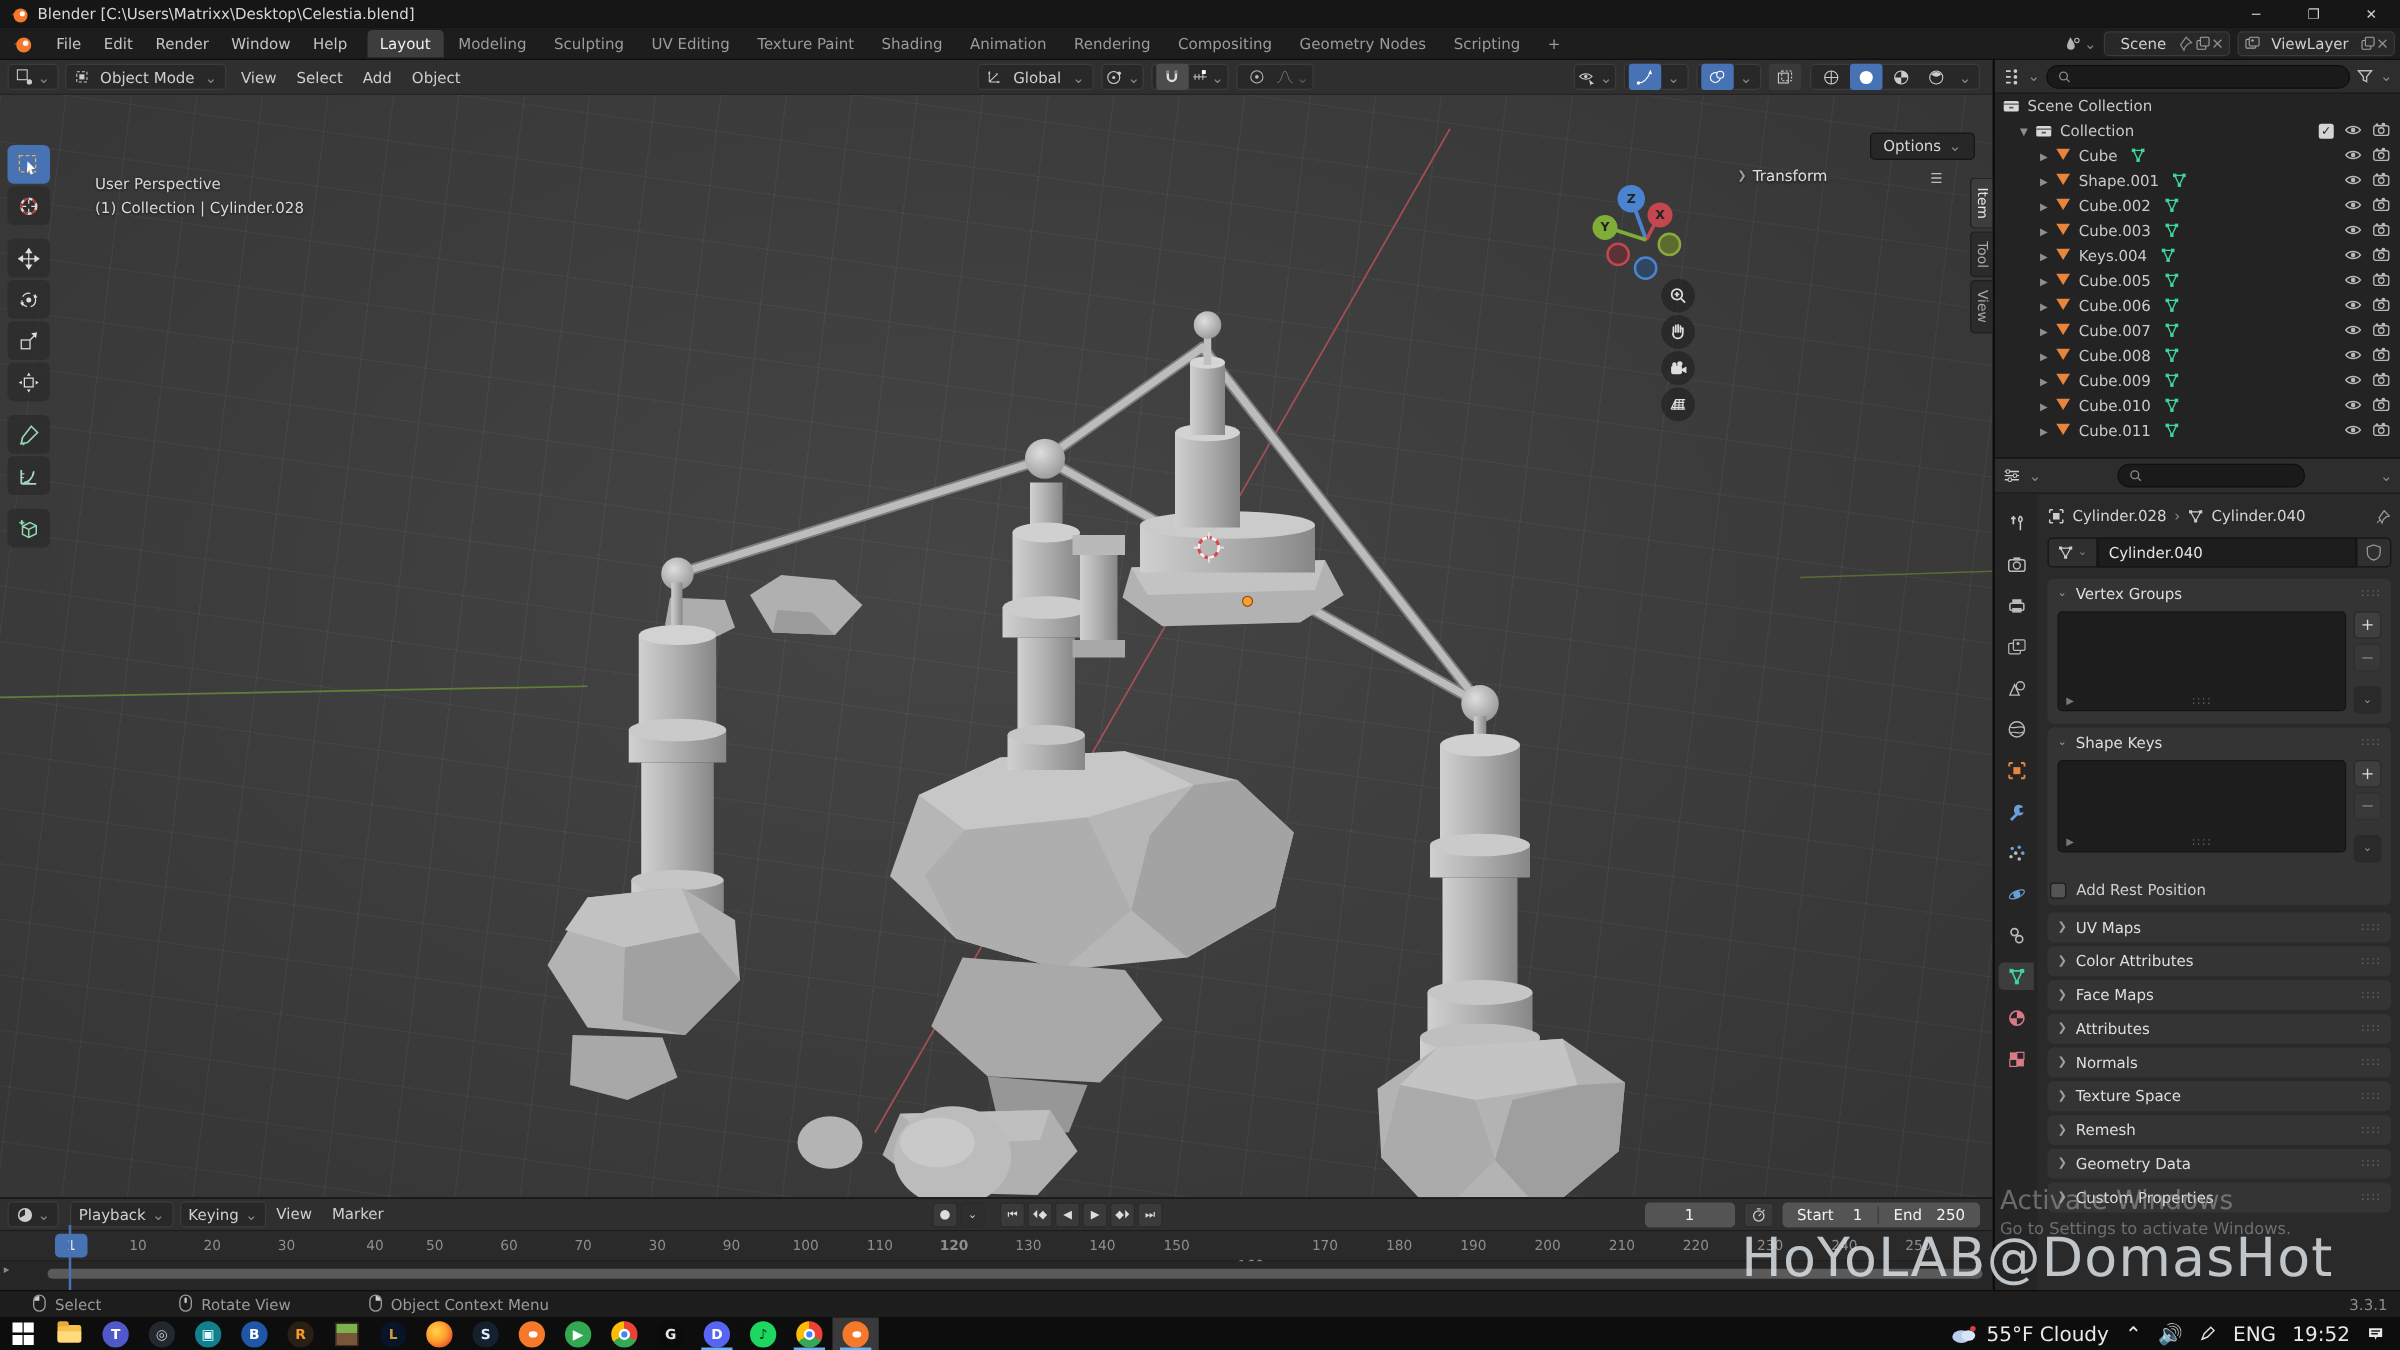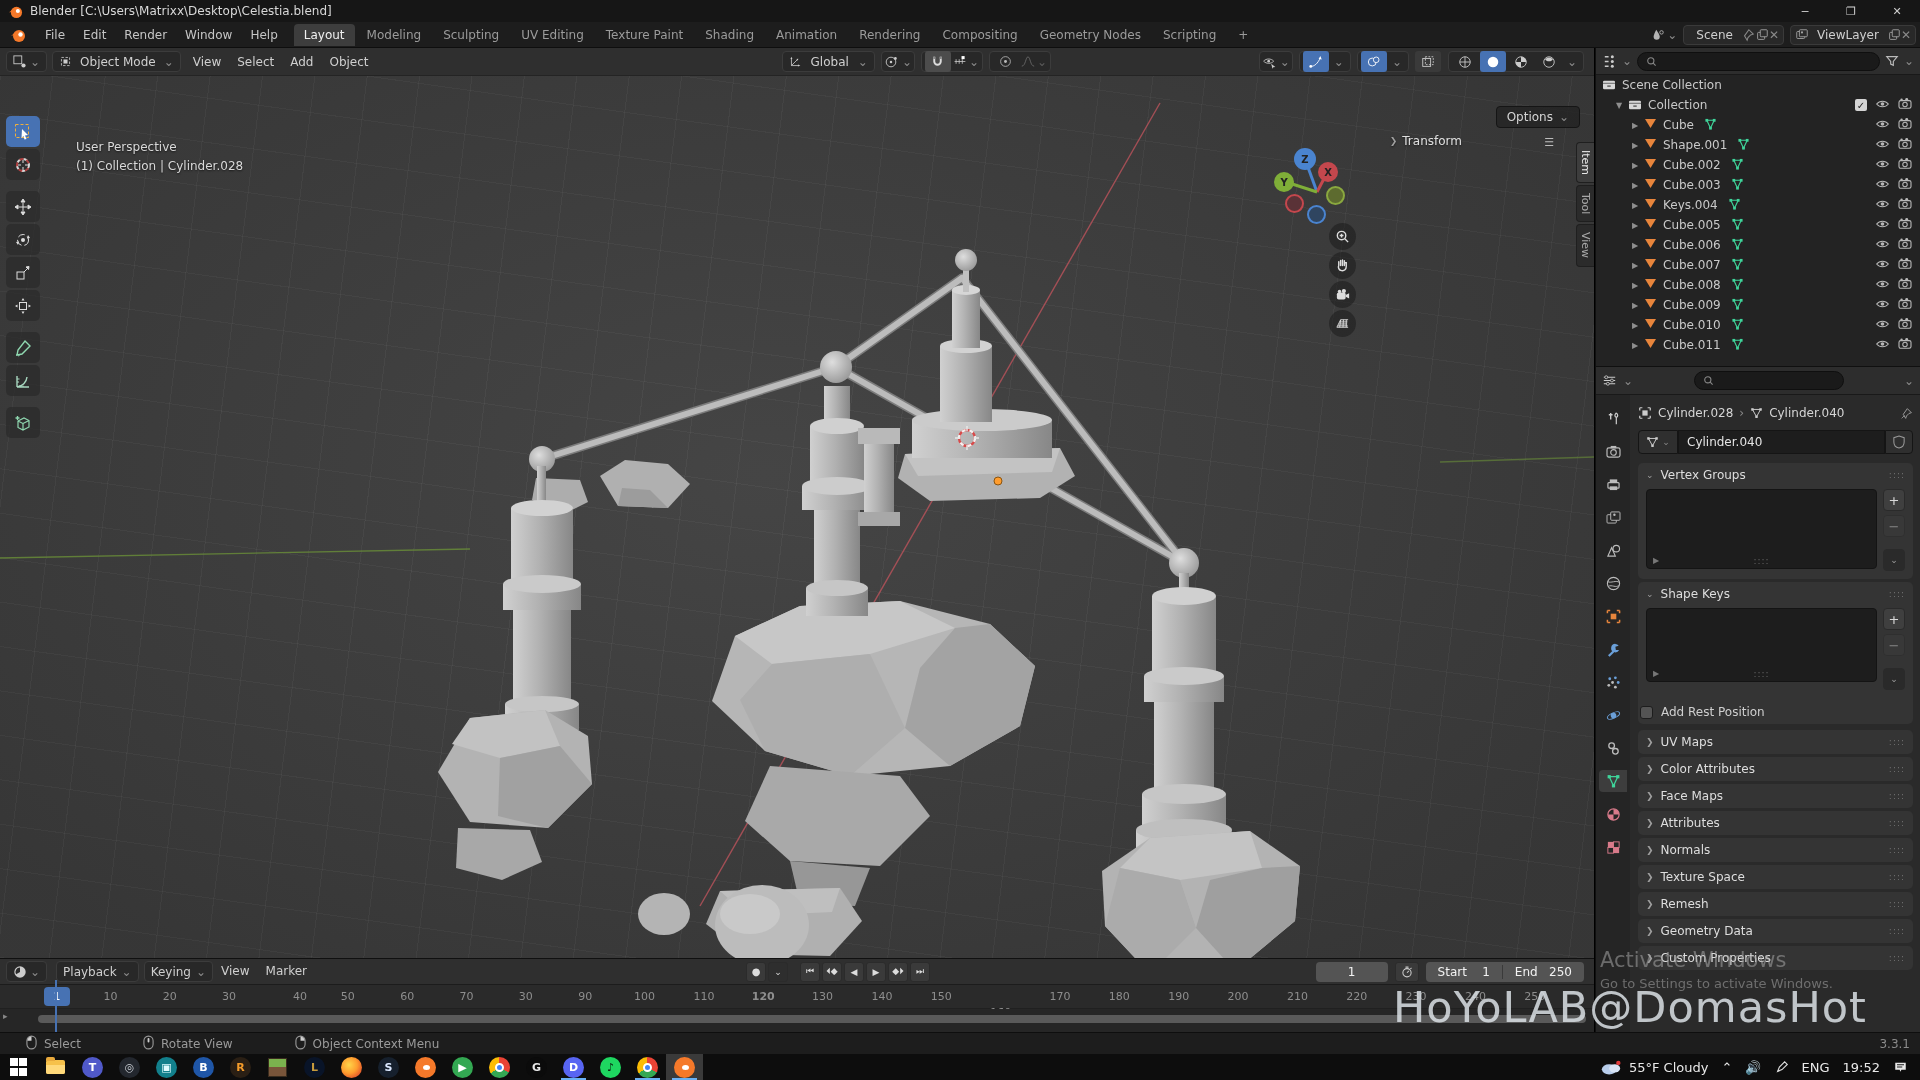--- a/index.html
+++ b/index.html
@@ -133,21 +133,21 @@
   #statusbar{left:0;top:1032px;width:1920px;height:22px;background:#1d1d1d;border-top:1px solid #0e0e0e;
     display:flex;align-items:center;color:#9a9a9a;font-size:12px;}
   .hint{display:flex;align-items:center;gap:7px;}
   
   #taskbar{left:0;top:1054px;width:1920px;height:26px;background:#0d0d0d;display:flex;align-items:center;}
   .ticon{width:37px;height:26px;display:flex;align-items:center;justify-content:center;position:relative;}
   .ticon .bub{width:21px;height:21px;border-radius:50%;display:flex;align-items:center;justify-content:center;
     font-size:11px;font-weight:bold;}
   .ticon .under{position:absolute;left:6px;bottom:0;width:25px;height:2px;background:#6ab0f3;}
   .ticon.activeTile{background:#3a3a3a;}
-  #tray{margin-left:auto;display:flex;align-items:center;color:#e9e9e9;font-size:13px;gap:13px;padding-right:12px;}
+  #tray{margin-left:auto;display:flex;align-items:center;color:#e9e9e9;font-size:16px;gap:13px;padding-right:12px;}
   
   #wm-activate{left:1600px;top:948px;color:rgba(165,165,165,.55);pointer-events:none;z-index:50;}
   #wm-activate .l1{font-size:21px;}
   #wm-activate .l2{font-size:13px;margin-top:4px;}
   #wm-big{left:1393px;top:982px;font-size:43px;color:rgba(219,224,229,.85);z-index:60;pointer-events:none;
     letter-spacing:1px;}
 </style>
 </head>
 <body>
 

